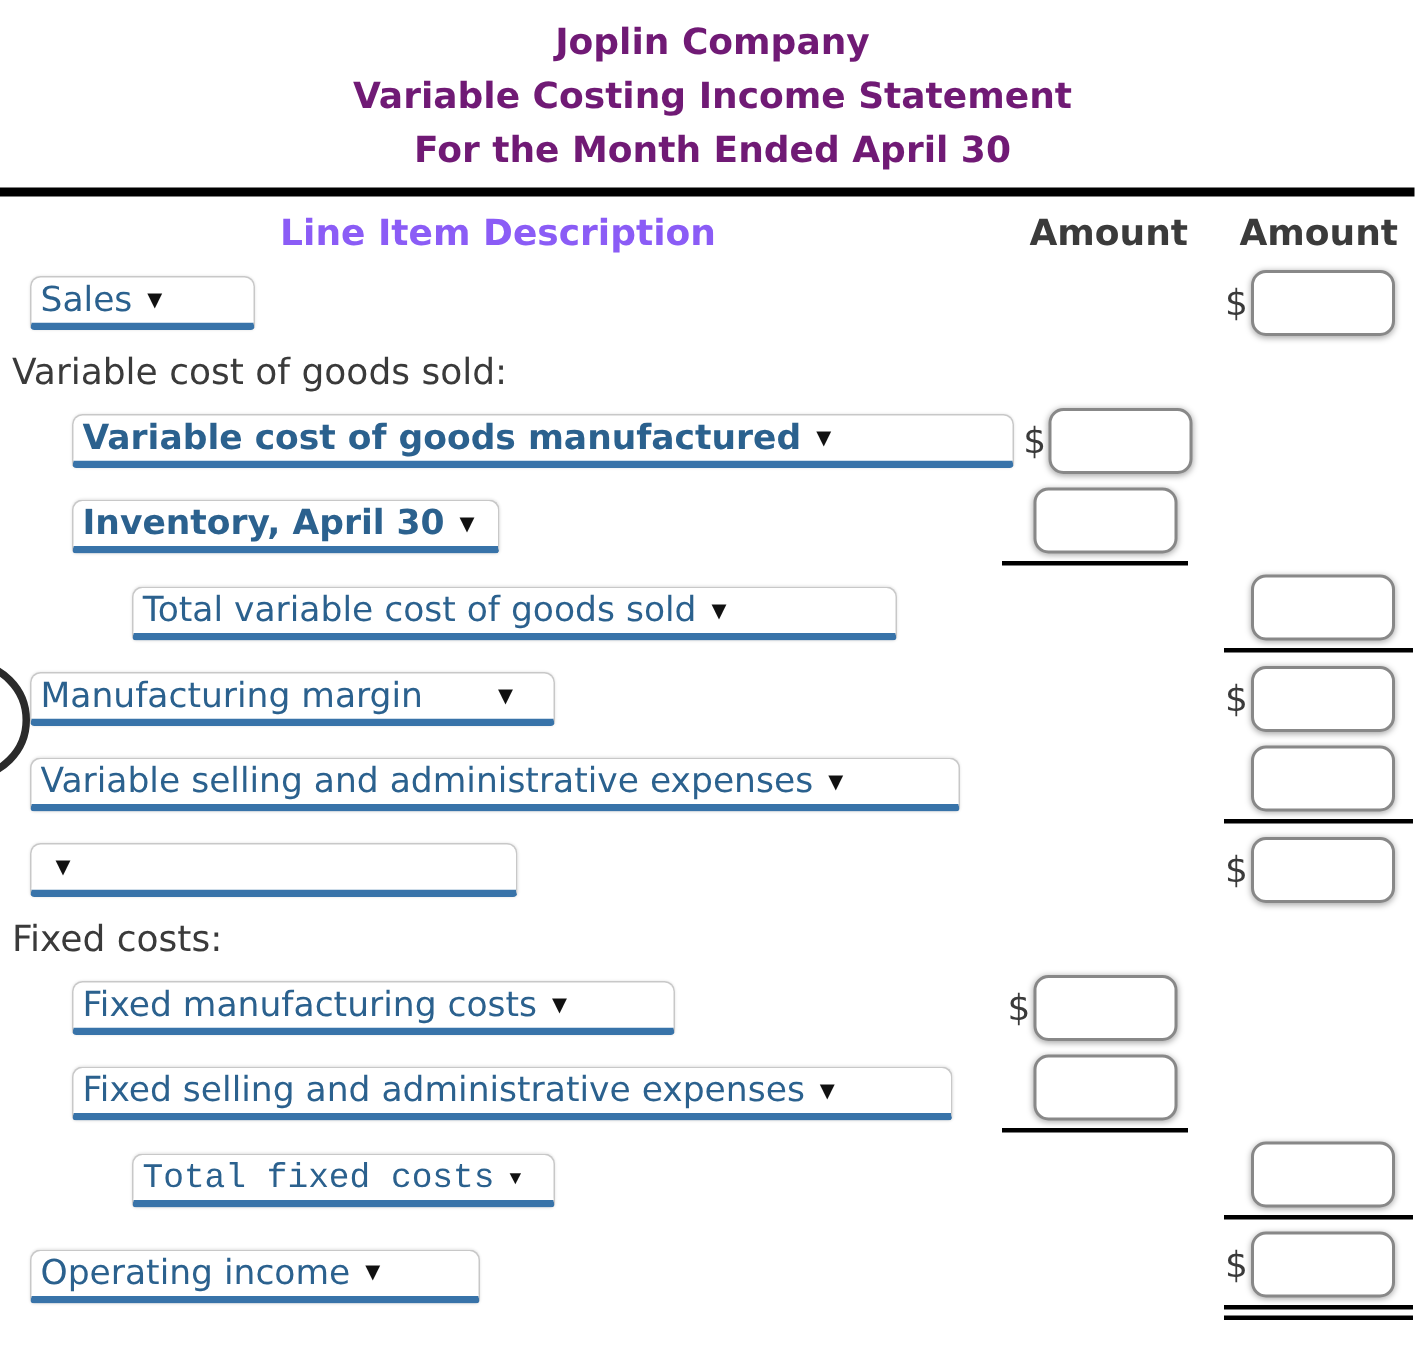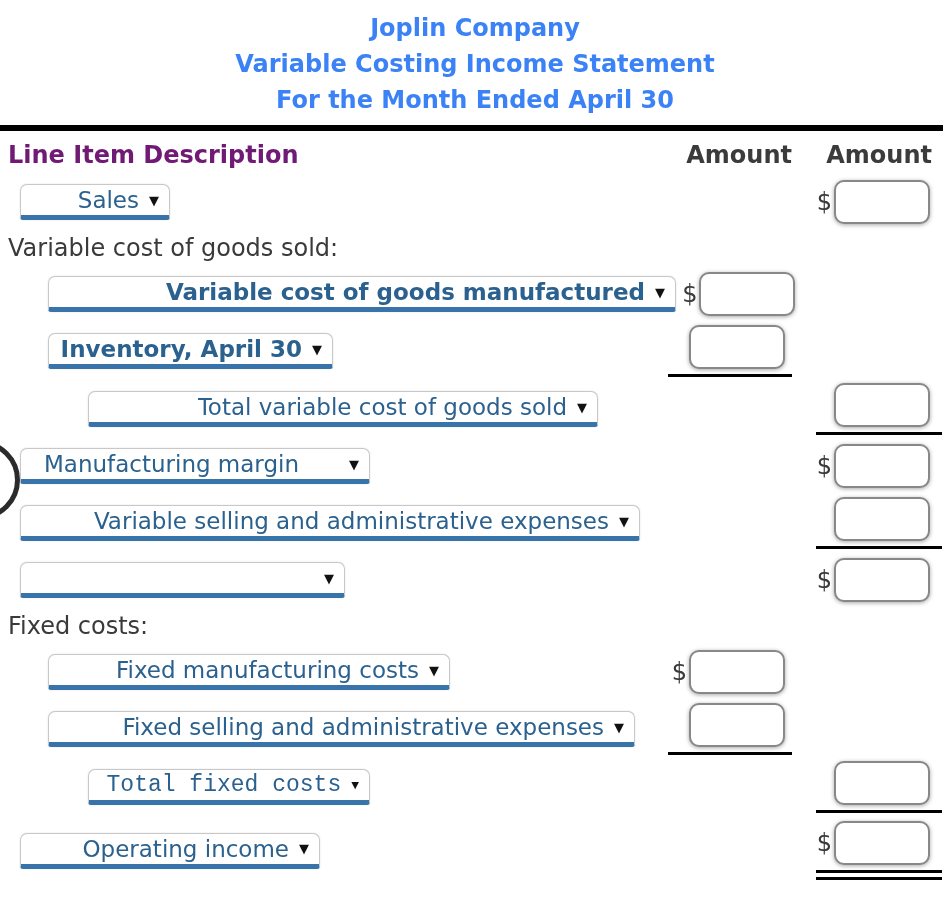--- a/index.html
+++ b/index.html
@@ -6,47 +6,47 @@
   html, body { background: #ffffff; }
   body {
     font-family: "DejaVu Sans", "Liberation Sans", sans-serif;
     width: 950px; height: 904px; overflow: hidden; position: relative;
     color: #3a3a3a;
   }
   .page { position: relative; width: 950px; height: 904px; padding-top: 10px; }
 
   
   .title-block { text-align: center; }
-  .title-line { font-size: 24px; font-weight: bold; line-height: 36px; color: #3b82f6; }
+  .title-line { font-size: 24px; font-weight: bold; line-height: 36px; color: #701a75; }
   .top-rule { height: 6px; background: #000; margin: 7px 7px 0 0; }
 
   
   .hdr-row { display: flex; align-items: flex-end; padding: 10px 8px 0 8px; }
-  .hdr-desc { flex: 1; font-size: 24px; font-weight: bold; color: #701a75; }
+  .hdr-desc { flex: 1; font-size: 24px; font-weight: bold; color: #8b5cf6; text-align: center; }
   .hdr-amt1 { width: 136px; text-align: right; font-size: 24px; font-weight: bold; color: #3b3b3b; }
   .hdr-amt2 { width: 150px; text-align: right; font-size: 24px; font-weight: bold; color: #3b3b3b; padding-right: 10px; }
 
   
   .stmt { padding: 0 8px 0 8px; }
   .row { display: flex; align-items: center; margin-top: 8px; }
   .cell-desc { flex: 1; display: flex; align-items: center; min-height: 46px; }
   .row.heading .cell-desc { min-height: 30px; }
   .cell-amt1 { width: 136px; display: flex; flex-direction: column; align-items: flex-end; justify-content: center; }
   .cell-amt2 { width: 150px; display: flex; flex-direction: column; align-items: flex-end; justify-content: center; }
 
   .row.r-sales { margin-top: 10px; }
   .row.heading { margin-top: 8px; }
   .row.r-totvc { margin-top: 6px; }
   .row.r-totfx { margin-top: 6px; }
 
   .heading-label { font-size: 24px; color: #3a3a3a; }
 
   
   .sel {
-    display: flex; align-items: center; justify-content: flex-end;
+    display: flex; align-items: center; justify-content: flex-start;
     background: #fff;
     border: 1px solid #c8c8c8;
     border-bottom: 5px solid var(--accent-underline, #3873a9);
     border-radius: 7px 7px 3px 3px;
     height: 36px;
     padding: 0 10px 0 6px;
     cursor: pointer;
     box-shadow: 0 0 2px rgba(0,0,0,0.12);
   }
   .sel-label {

